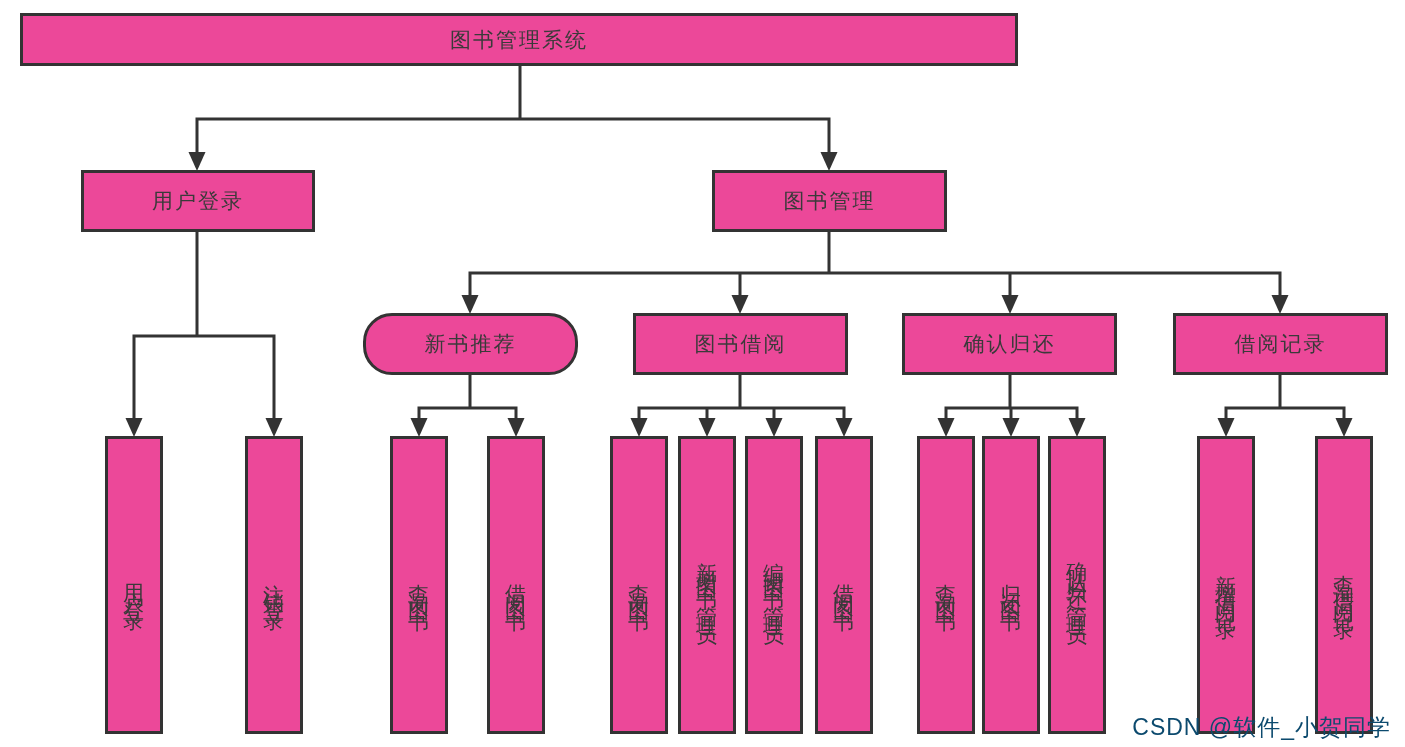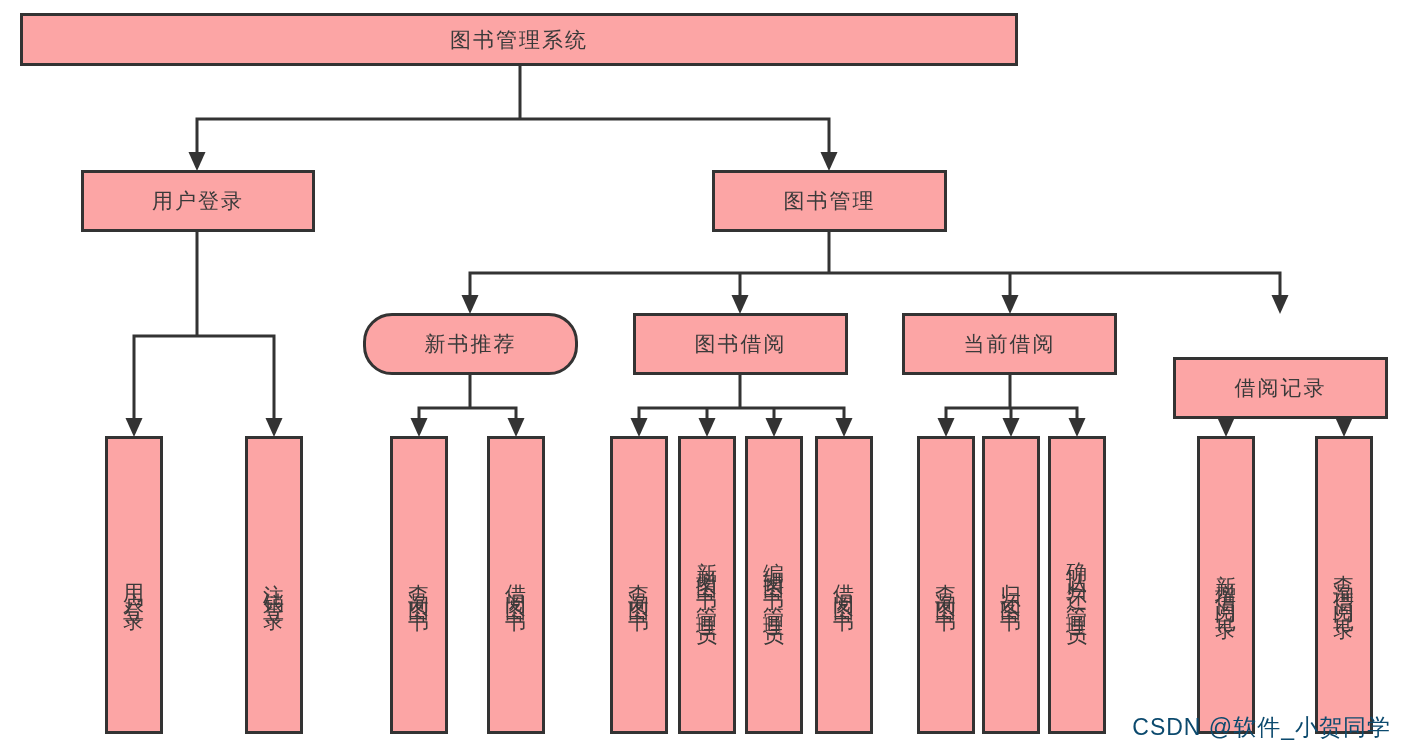--- a/index.html
+++ b/index.html
@@ -13,39 +13,39 @@
   }
   .connectors {
     position: absolute;
     left: 0; top: 0;
     width: 1405px; height: 747px;
   }
   .box {
     position: absolute;
     box-sizing: border-box;
     border: 3px solid #333333;
-    background: #fca5a5;
+    background: #ec4899;
     display: flex;
     align-items: center;
     justify-content: center;
     color: #3a3a3a;
   }
   .hlabel {
     font-size: 21px;
     letter-spacing: 2px;
     white-space: nowrap;
   }
   .root-box   { left: 20px;  top: 13px;  width: 998px; height: 53px; }
   .l2-a       { left: 81px;  top: 170px; width: 234px; height: 62px; }
   .l2-b       { left: 712px; top: 170px; width: 235px; height: 62px; }
   .l3         { top: 313px;  width: 215px; height: 62px; }
   .l3-a { left: 363px; border-radius: 29px; }
   .l3-b { left: 633px; }
   .l3-c { left: 902px; }
-  .l3-d { left: 1173px; margin-top: 44px; }
+  .l3-d { left: 1173px; }
   .leaf {
     top: 436px;
     width: 58px;
     height: 298px;
   }
   .vtext {
     writing-mode: vertical-rl;
     text-orientation: mixed;
     font-size: 21px;
     letter-spacing: 9px;
@@ -134,21 +134,21 @@
     <span class="hlabel">图书管理</span>
   </div>
 
   <div class="box l3 l3-a">
     <span class="hlabel">新书推荐</span>
   </div>
   <div class="box l3 l3-b">
     <span class="hlabel">图书借阅</span>
   </div>
   <div class="box l3 l3-c">
-    <span class="hlabel">当前借阅</span>
+    <span class="hlabel">确认归还</span>
   </div>
   <div class="box l3 l3-d">
     <span class="hlabel">借阅记录</span>
   </div>
 
   <div class="box leaf leaf-1">
     <span class="vtext">用户登录</span>
   </div>
   <div class="box leaf leaf-2">
     <span class="vtext">注销登录</span>

